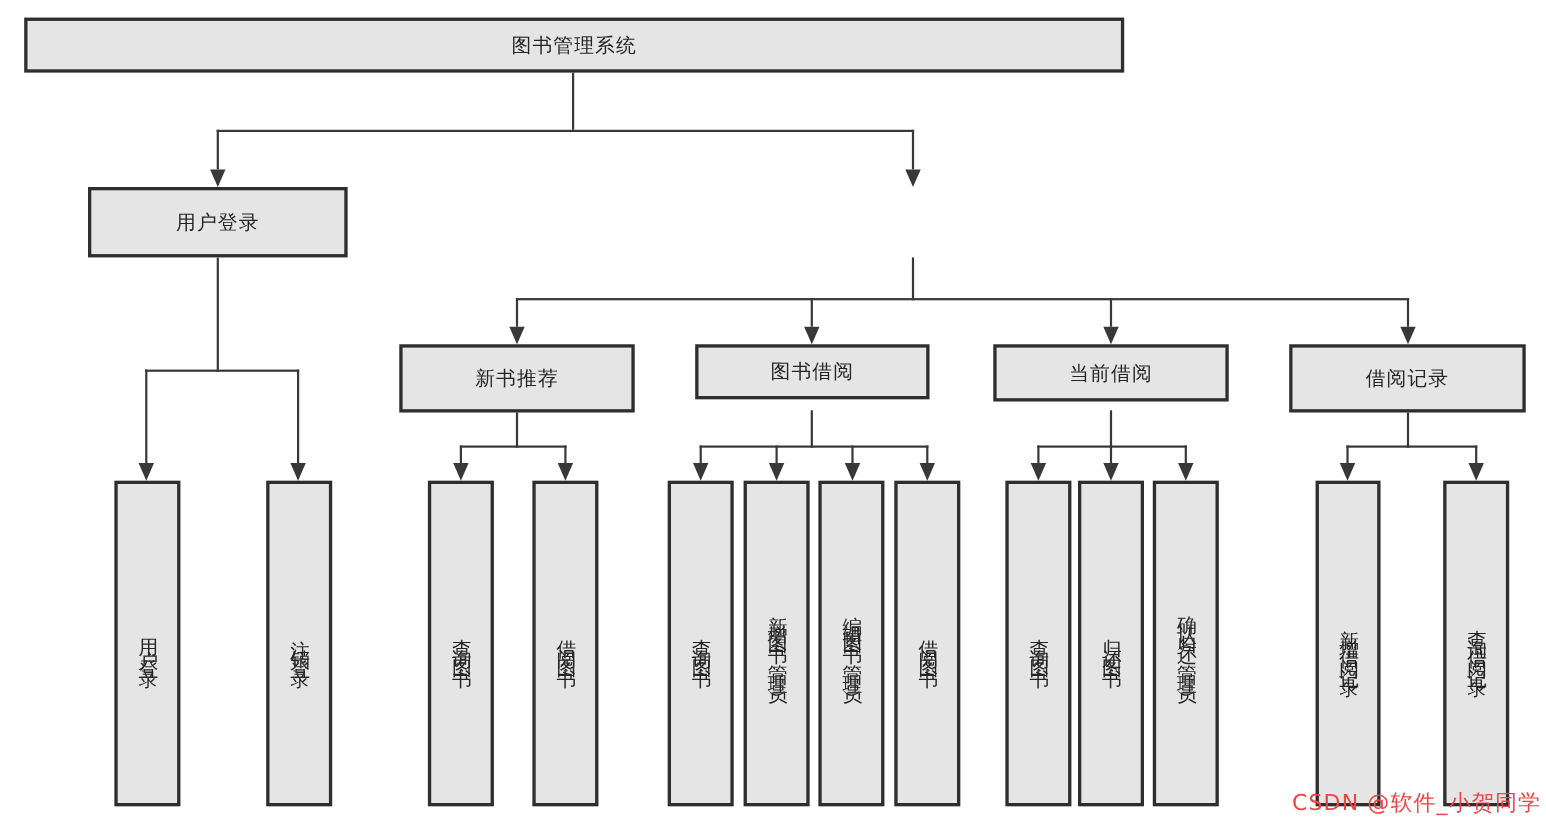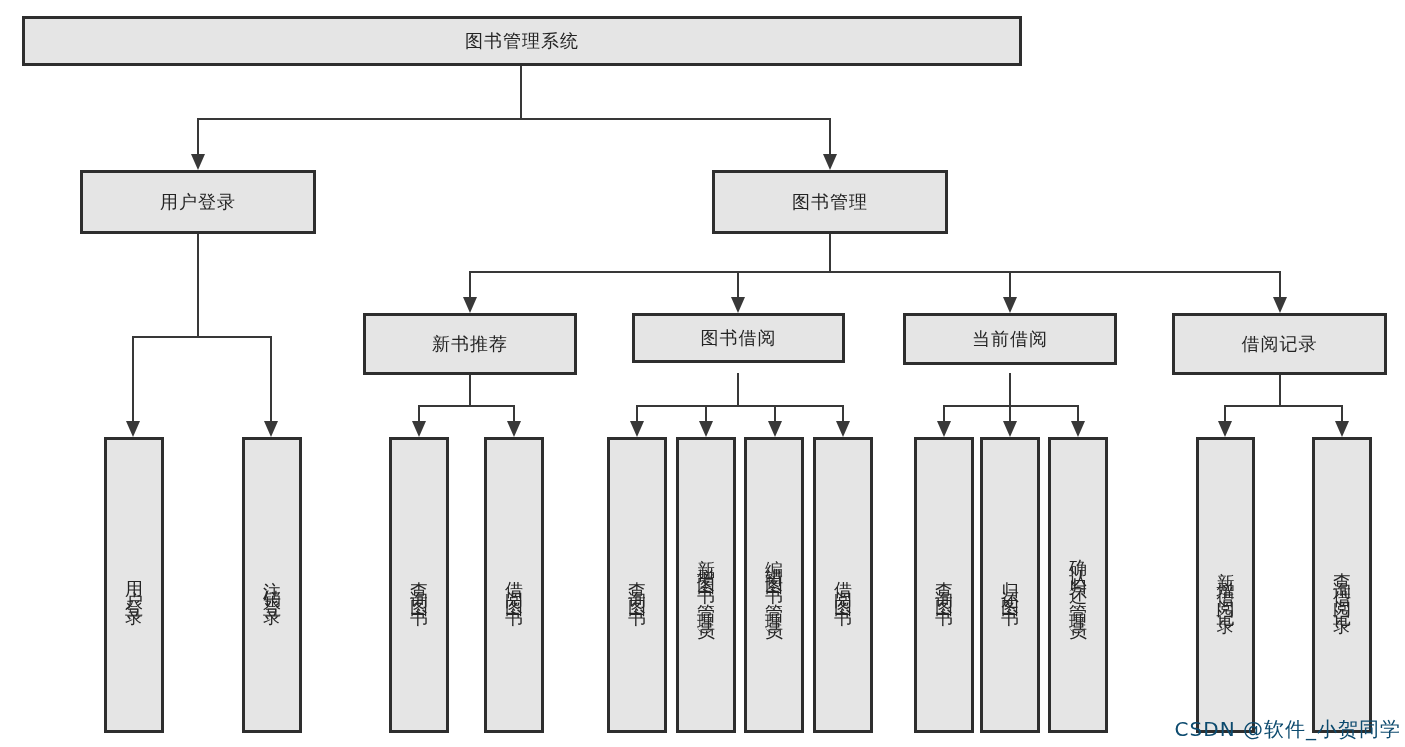--- a/index.html
+++ b/index.html
@@ -54,40 +54,39 @@
     border-right:7px solid transparent;
     border-top:16px solid #383838;
   }
 
   
   .watermark {
     position:absolute;
     right:4px;
     top:716px;
     font-size:20px;
-    color:#0c4a6e;
+    color:#ef4444;
     letter-spacing:1px;
     z-index:3;
     white-space:nowrap;
   }
 </style>
 </head>
 <body>
 
 <div class="canvas">
 
   <div class="box root" style="left:22px; top:16px; width:1000px; height:50px;">图书管理系统</div>
 
   <div class="vl" style="left:520px; top:66px; height:52px;"></div>
   <div class="hl" style="left:197px; top:118px; width:634px;"></div>
   <div class="drop" style="left:197px; top:118px; height:36px;"></div>
   <div class="drop" style="left:829px; top:118px; height:36px;"></div>
 
   <div class="box lvl2" style="left:80px; top:170px; width:236px; height:64px;">用户登录</div>
-  <div class="box lvl2" style="left:712px; top:170px; width:236px; height:64px;">图书管理</div>
 
   <div class="vl" style="left:197px; top:234px; height:104px;"></div>
   <div class="hl" style="left:132px; top:336px; width:140px;"></div>
   <div class="drop" style="left:132px; top:336px; height:85px;"></div>
   <div class="drop" style="left:270px; top:336px; height:85px;"></div>
 
   <div class="vl" style="left:829px; top:234px; height:39px;"></div>
   <div class="hl" style="left:469px; top:271px; width:812px;"></div>
   <div class="drop" style="left:469px; top:271px; height:26px;"></div>
   <div class="drop" style="left:737px; top:271px; height:26px;"></div>

